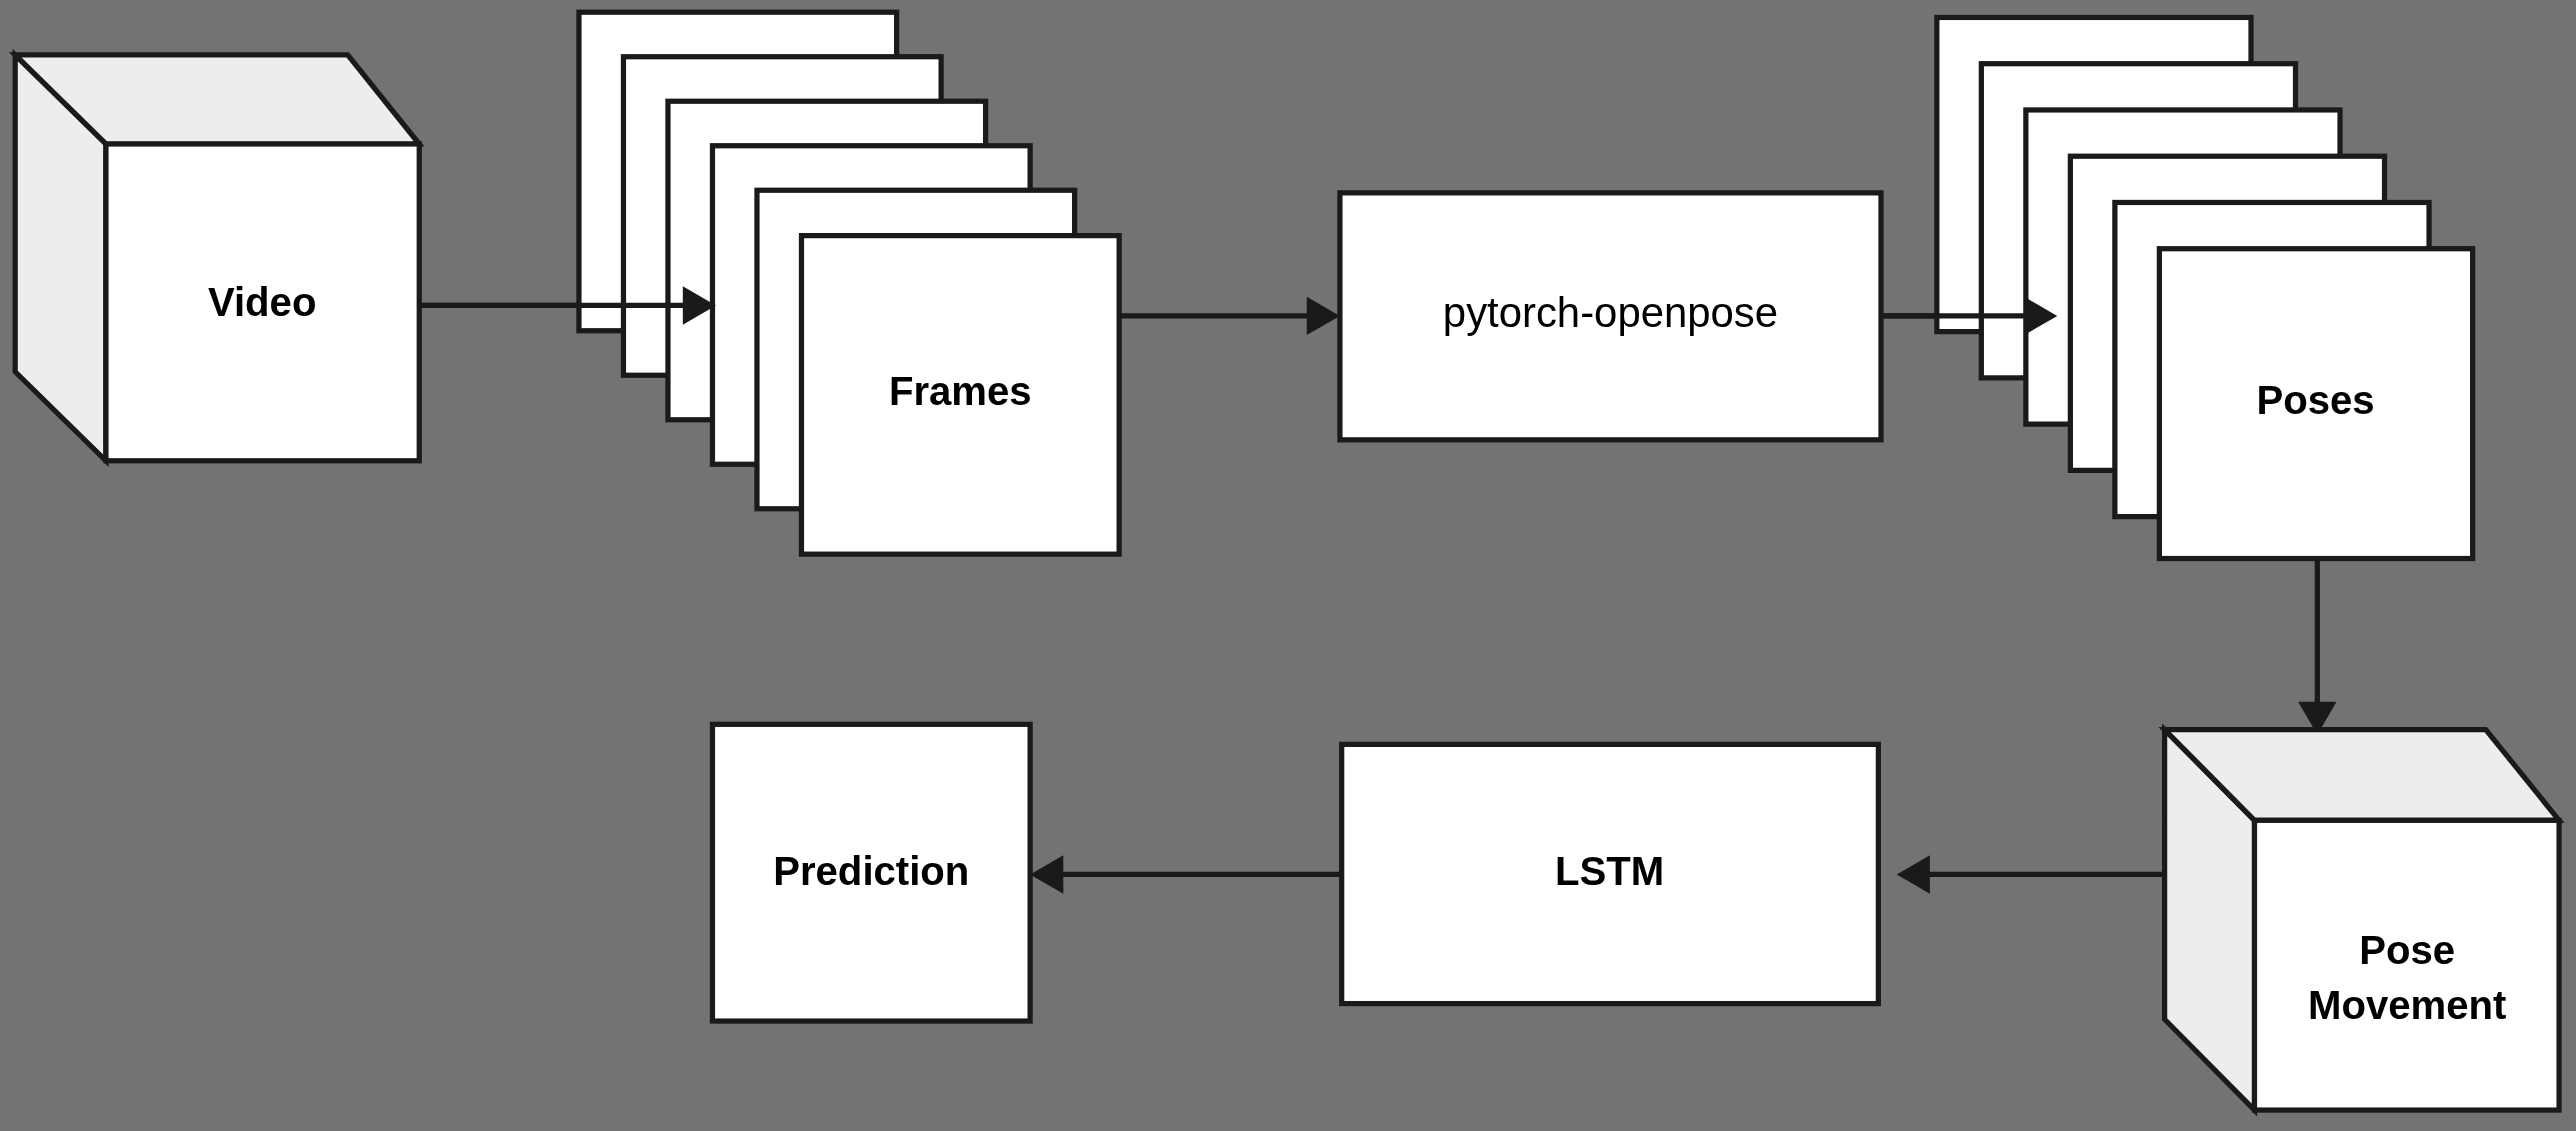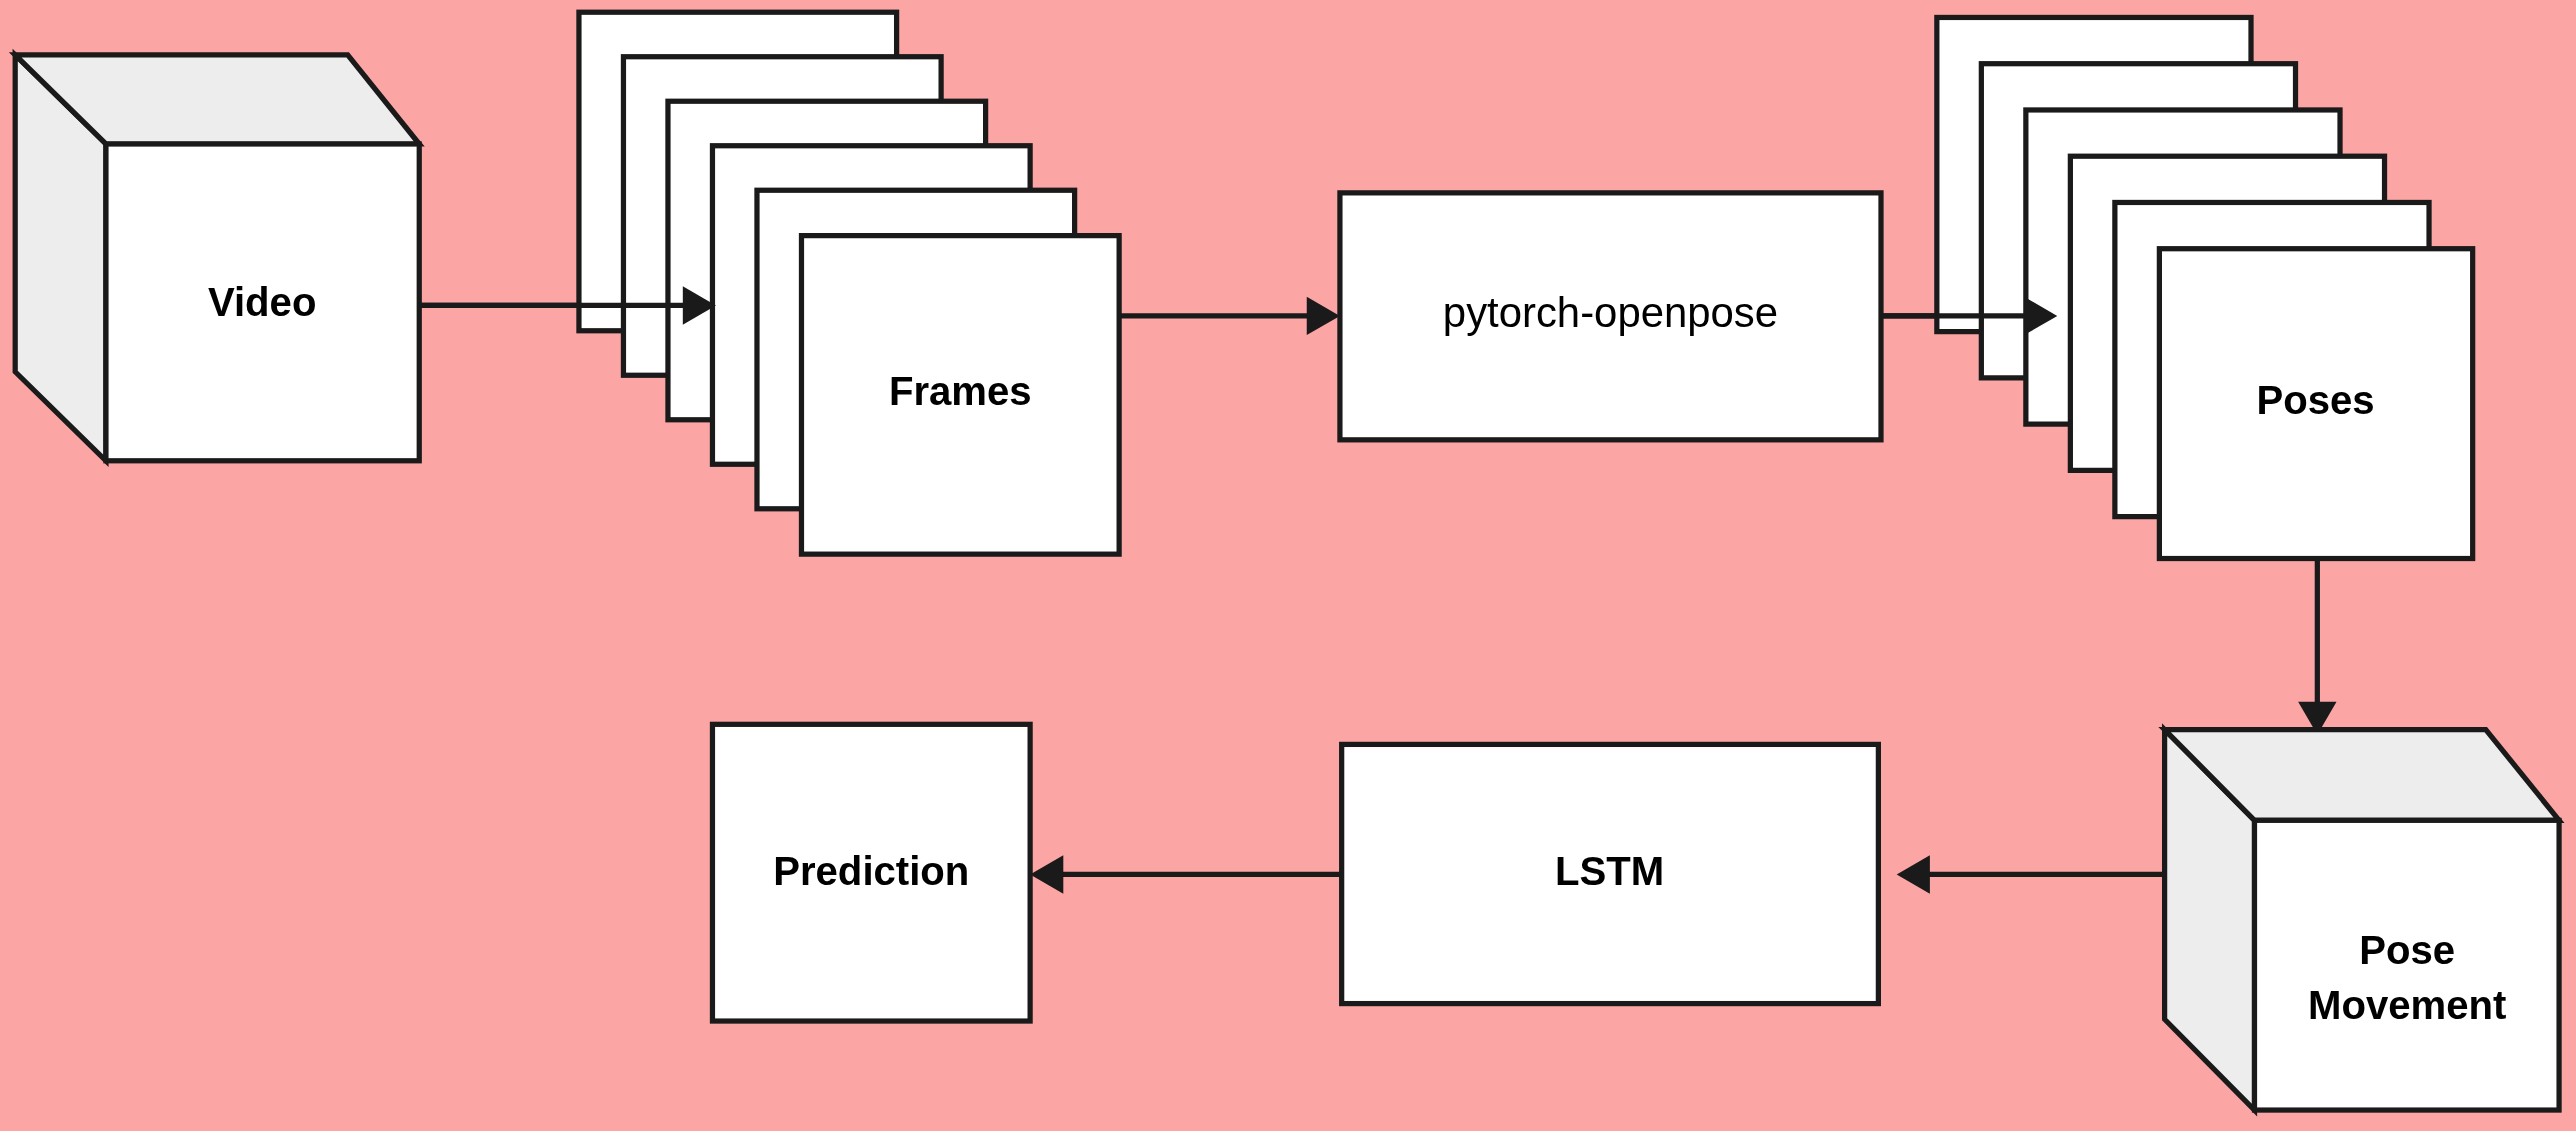--- a/index.html
+++ b/index.html
@@ -8,21 +8,21 @@
     padding: 0;
     background: #ffffff;
   }
   body {
     font-family: "Liberation Sans", sans-serif;
   }
   #diagram-root {
     position: relative;
     width: 2576px;
     height: 1131px;
-    background: #fca5a5;
+    background: #737373;
     overflow: hidden;
   }
   #diagram-svg {
     display: block;
     width: 2576px;
     height: 1131px;
   }
   .node-shape {
     fill: #ffffff;
     stroke: #1a1a1a;

